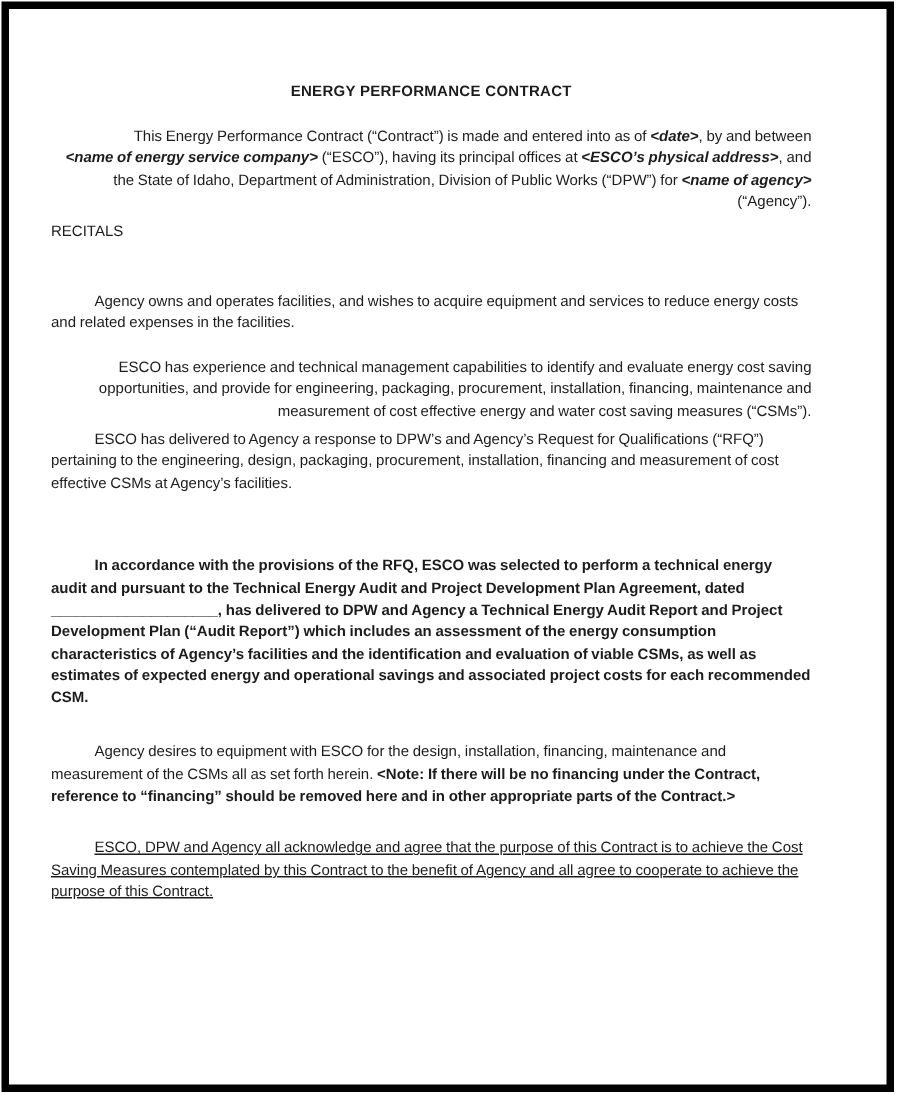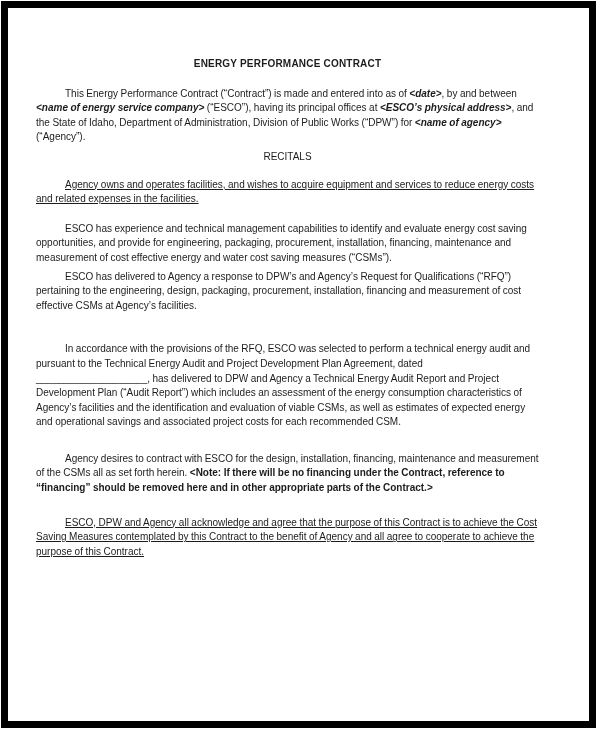--- a/index.html
+++ b/index.html
@@ -9,51 +9,50 @@
     height: 730px;
     background: #ffffff;
     overflow: hidden;
   }
   .page-frame {
     position: absolute;
     left: 1px;
     top: 1px;
     right: 4px;
     bottom: 2px;
-    border: 7px solid #000000;
+    border: 5px solid #000000;
     background: #ffffff;
     box-sizing: border-box;
     padding: 49px 50px 0 28px;
     font-family: "Liberation Sans", "DejaVu Sans", sans-serif;
     font-size: 10px;
     line-height: 14.6px;
     color: #1c1c1c;
   }
   .doc-title {
     margin: 0;
     font-size: 10px;
     font-weight: 700;
     text-align: center;
     letter-spacing: 0.2px;
   }
   .doc-heading {
     margin: 5px 0 0 0;
     font-size: 10px;
     font-weight: 400;
-    text-align: center;
   }
   p.para {
     margin: 0;
     text-indent: 29px;
     word-spacing: -0.3px;
   }
-  p.gap15 { margin-top: 15px; }
-  p.gap17 { margin-top: 13px; text-decoration: underline; }
+  p.gap15 { margin-top: 15px; text-align: right; }
+  p.gap17 { margin-top: 32px; }
   p.gap14 { margin-top: 4px; }
-  p.gap29 { margin-top: 29px; }
+  p.gap29 { margin-top: 41px; font-weight: bold; }
   p.gap22 { margin-top: 22px; }
   p.gap20 { margin-top: 20px; text-decoration: underline; }
   .seg-bi { font-weight: 700; font-style: italic; }
   .seg-b  { font-weight: 700; }
 </style>
 </head>
 <body>
 
 <div class="page-frame">
   <h1 class="doc-title">ENERGY PERFORMANCE CONTRACT</h1>
@@ -63,16 +62,16 @@
   <h2 class="doc-heading">RECITALS</h2>
 
   <p class="para gap17"><span>Agency owns and operates facilities, and wishes to acquire equipment and services to reduce energy costs and related expenses in the facilities.</span></p>
 
   <p class="para gap15"><span>ESCO has experience and technical management capabilities to identify and evaluate energy cost saving opportunities, and provide for engineering, packaging, procurement, installation, financing, maintenance and measurement of cost effective energy and water cost saving measures (“CSMs”).</span></p>
 
   <p class="para gap14"><span>ESCO has delivered to Agency a response to DPW’s and Agency’s Request for Qualifications (“RFQ”) pertaining to the engineering, design, packaging, procurement, installation, financing and measurement of cost effective CSMs at Agency’s facilities.</span></p>
 
   <p class="para gap29"><span>In accordance with the provisions of the RFQ, ESCO was selected to perform a technical energy audit and pursuant to the Technical Energy Audit and Project Development Plan Agreement, dated ____________________, has delivered to DPW and Agency a Technical Energy Audit Report and Project Development Plan (“Audit Report”) which includes an assessment of the energy consumption characteristics of Agency’s facilities and the identification and evaluation of viable CSMs, as well as estimates of expected energy and operational savings and associated project costs for each recommended CSM.</span></p>
 
-  <p class="para gap22"><span>Agency desires to contract with ESCO for the design, installation, financing, maintenance and measurement of the CSMs all as set forth herein. </span><span class="seg-b">&lt;Note:  If there will be no financing under the Contract, reference to “financing” should be removed here and in other appropriate parts of the Contract.&gt;</span></p>
+  <p class="para gap22"><span>Agency desires to equipment with ESCO for the design, installation, financing, maintenance and measurement of the CSMs all as set forth herein. </span><span class="seg-b">&lt;Note:  If there will be no financing under the Contract, reference to “financing” should be removed here and in other appropriate parts of the Contract.&gt;</span></p>
 
   <p class="para gap20"><span>ESCO, DPW and Agency all acknowledge and agree that the purpose of this Contract is to achieve the Cost Saving Measures contemplated by this Contract to the benefit of Agency and all agree to cooperate to achieve the purpose of this Contract.</span></p>
 </div>
 
 </body></html>

